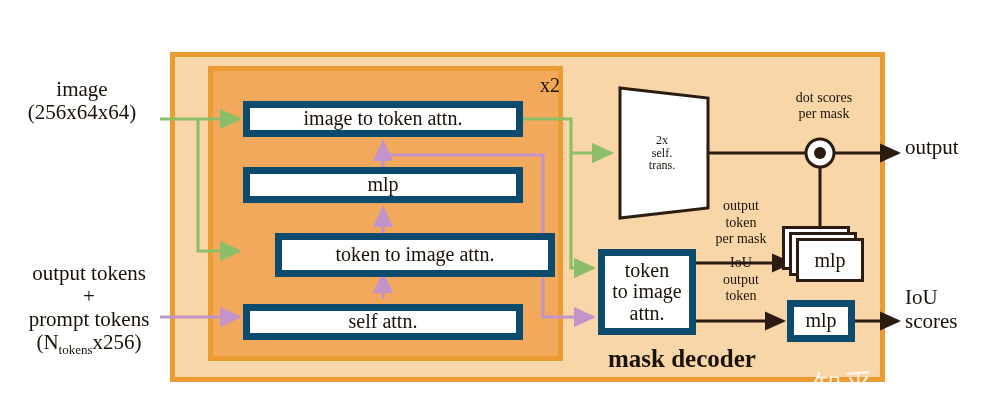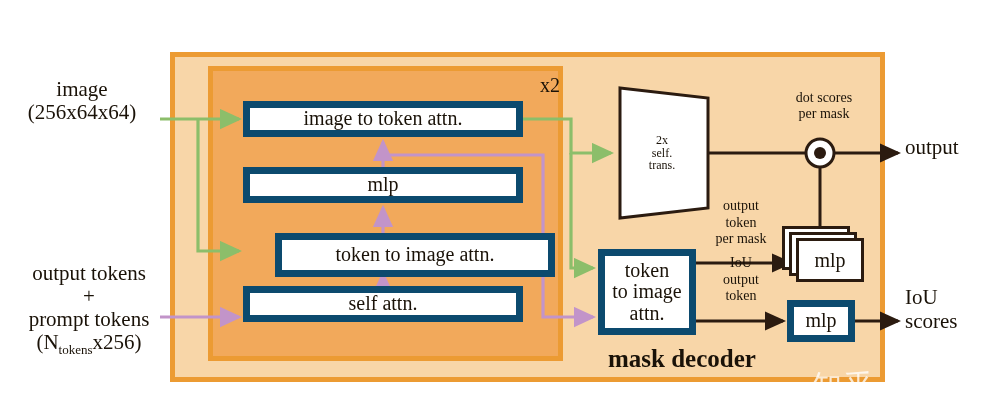--- a/index.html
+++ b/index.html
@@ -13,21 +13,21 @@
   .inner-panel{position:absolute;left:208px;top:66px;width:355px;height:295px;
     background:#F2A95B;border:5px solid #EC9B33;box-sizing:border-box;}
 
   
   .wbox{position:absolute;background:#ffffff;border:7px solid #0c4a6e;
     box-sizing:border-box;display:flex;align-items:center;justify-content:center;
     text-align:center;line-height:1.06;}
   .b-i2t{left:243px;top:101px;width:280px;height:36px;font-size:20px;}
   .b-mlp{left:243px;top:167px;width:280px;height:36px;font-size:20px;}
   .b-t2i{left:243px;top:233px;width:280px;height:44px;font-size:20px;margin-left:32px;}
-  .b-self{left:243px;top:286px;width:280px;height:36px;font-size:20px;}
+  .b-self{left:243px;top:304px;width:280px;height:36px;font-size:20px;}
 
   .b-t2i2{left:598px;top:249px;width:98px;height:86px;font-size:20px;}
 
   .b-mlp-iou{left:787px;top:300px;width:68px;height:42px;font-size:20px;}
 
   
   .stack{position:absolute;left:782px;top:226px;width:82px;height:58px;}
   .stack .sheet{position:absolute;background:#ffffff;border:3px solid #2B1B10;
     box-sizing:border-box;width:68px;height:44px;}
   .stack .s1{left:0px;top:0px;}

